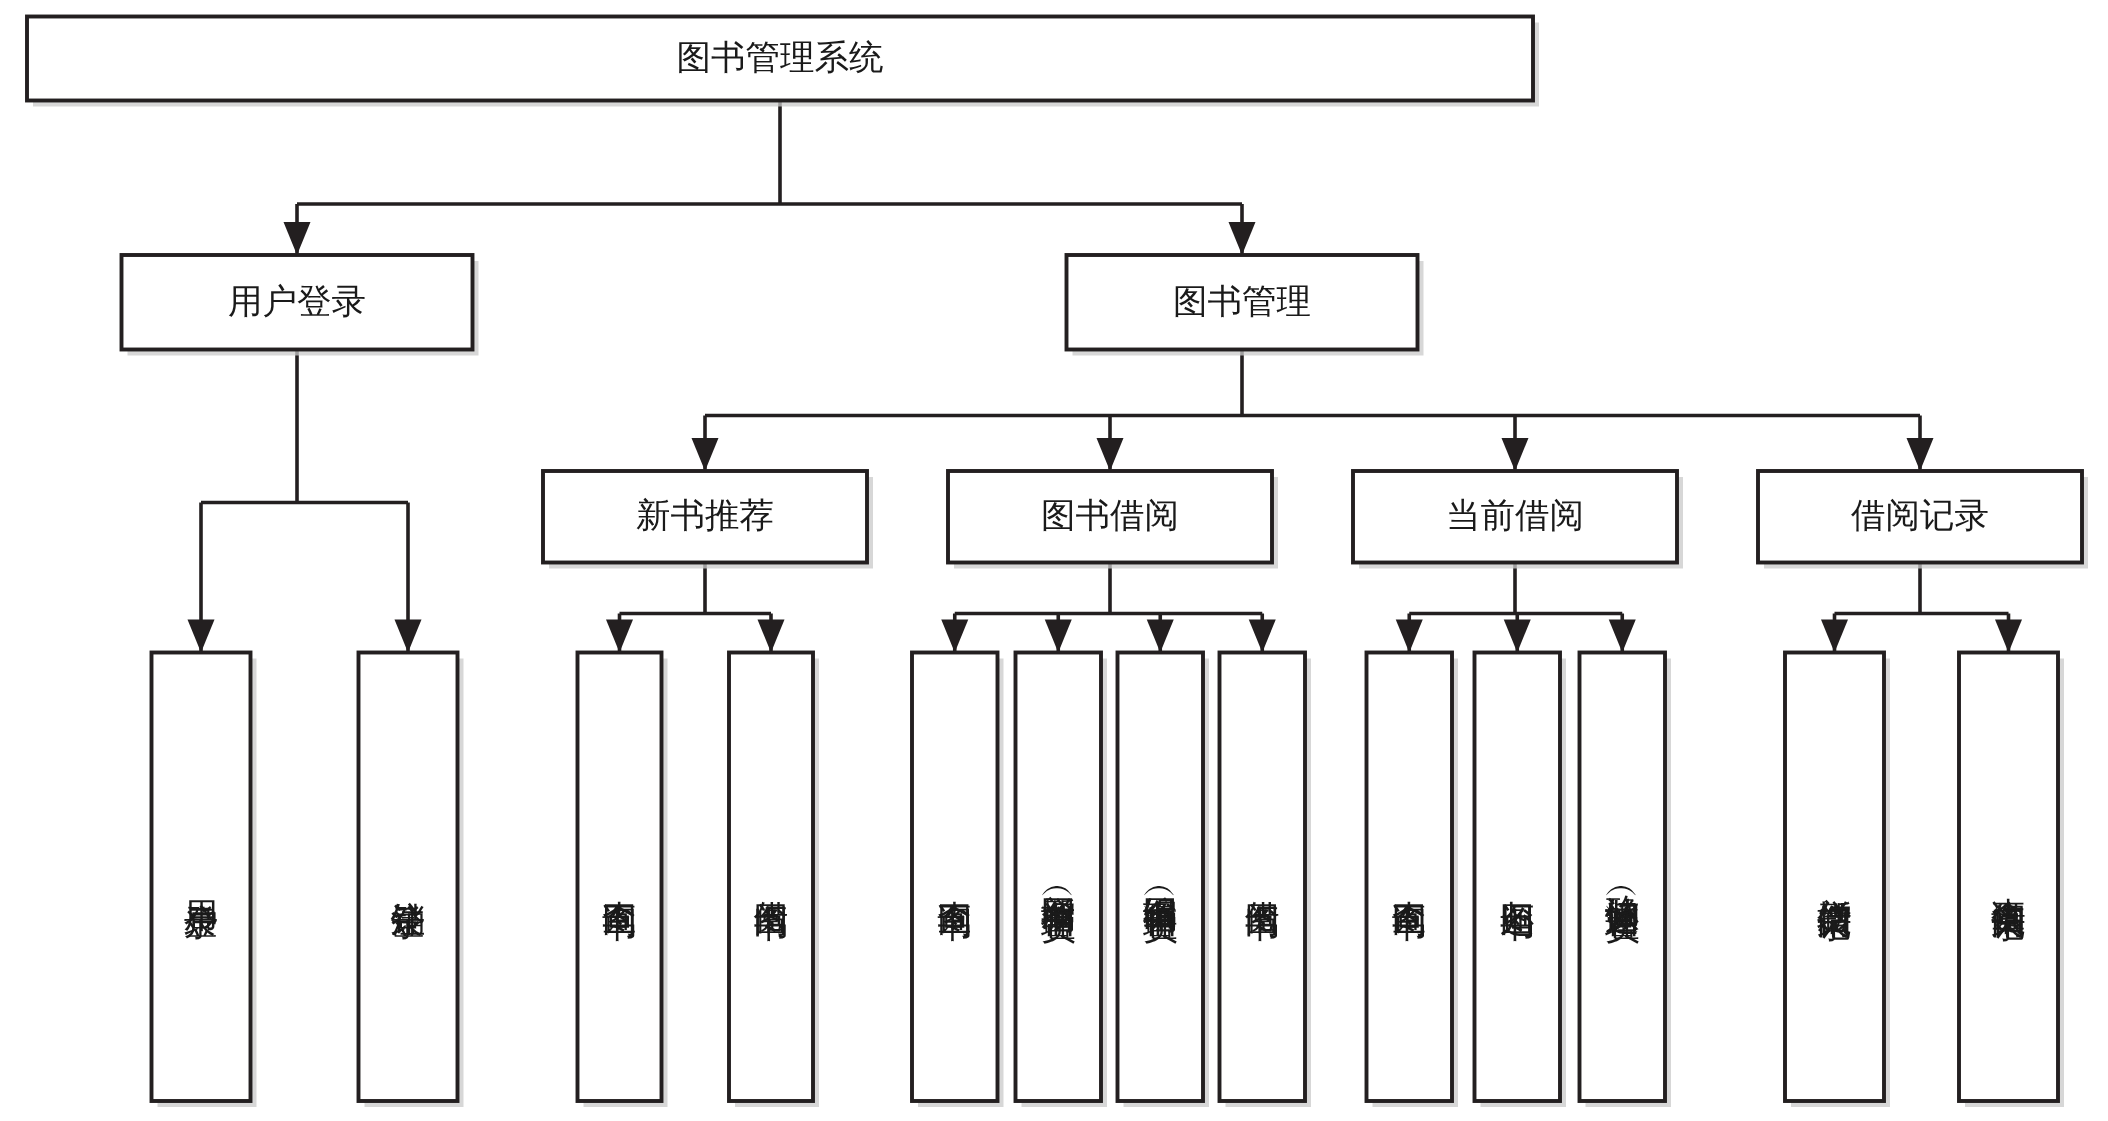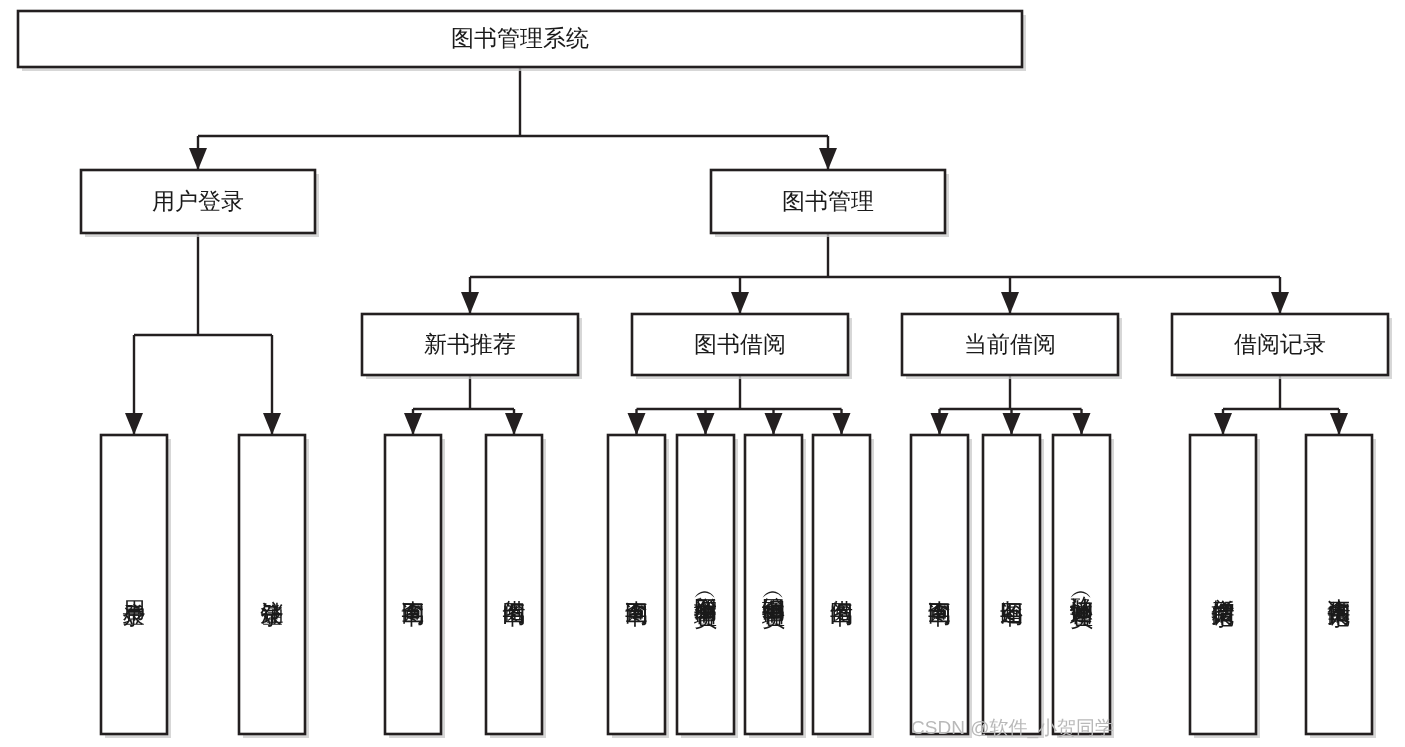--- a/index.html
+++ b/index.html
@@ -202,15 +202,14 @@
       <div class="leaf-label-wrap" style="left: 677px; top: 435px; width: 57px; height: 299px;">新增图书（管理员）</div>
       <div class="leaf-label-wrap" style="left: 745px; top: 435px; width: 57px; height: 299px;">编辑图书（管理员）</div>
       <div class="leaf-label-wrap" style="left: 813px; top: 435px; width: 57px; height: 299px;">借阅图书</div>
       <div class="leaf-label-wrap" style="left: 911px; top: 435px; width: 57px; height: 299px;">查询图书</div>
       <div class="leaf-label-wrap" style="left: 983px; top: 435px; width: 57px; height: 299px;">归还图书</div>
       <div class="leaf-label-wrap" style="left: 1053px; top: 435px; width: 57px; height: 299px;">确认归还（管理员）</div>
       <div class="leaf-label-wrap" style="left: 1190px; top: 435px; width: 66px; height: 299px;">新增借阅记录</div>
       <div class="leaf-label-wrap" style="left: 1306px; top: 435px; width: 66px; height: 299px;">查询借阅记录</div>
     </div>
 
-  <div class="watermark">CSDN @软件_小贺同学</div>
 
 </div>
 
 </body></html>

